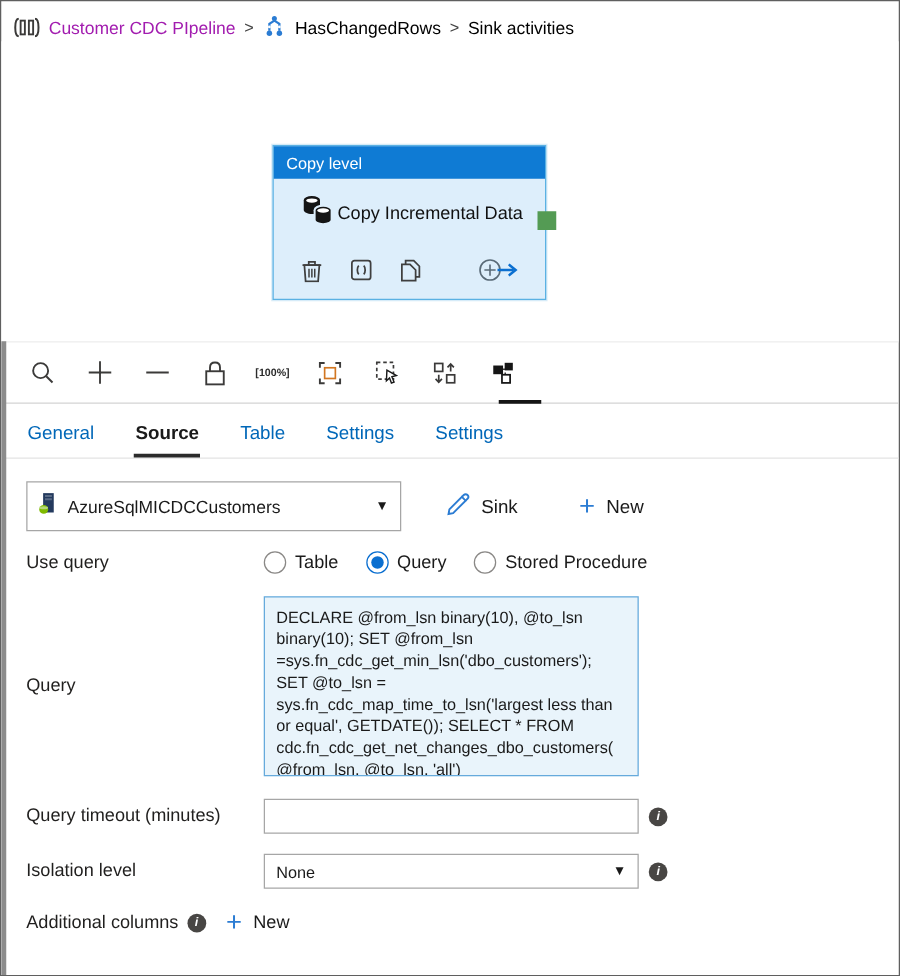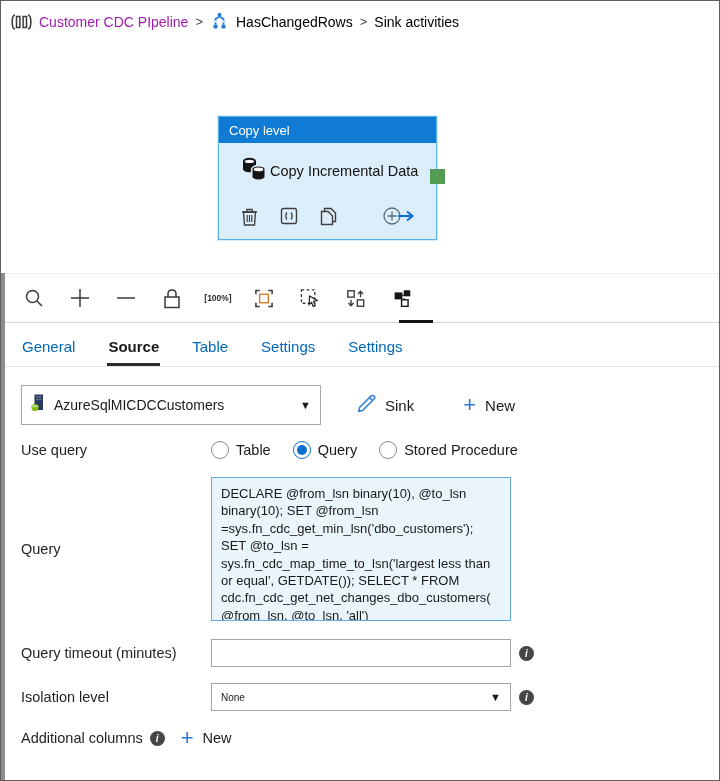--- a/index.html
+++ b/index.html
@@ -54,21 +54,21 @@
   .frow { display:flex; align-items:center; margin-bottom:16px; }
   .flabel { width:190px; flex:0 0 190px; font-size:14.5px; color:#201f1e; display:flex; align-items:center; gap:6px; }
   .req { color:#a80000; margin-left:2px; }
   .dropdown {
     width:300px; height:40px; border:1px solid #a6a6a6; background:#fff;
     display:flex; align-items:center; padding:0 9px; gap:8px; cursor:pointer;
   }
   .dropdown .val { font-size:14px; color:#1a1a1a; flex:1; white-space:nowrap; overflow:hidden; }
   .caret { font-size:11px; color:#1a1a1a; }
   .small-dd { height:28px; }
-  .small-dd .val { font-size:10px; }
+  .small-dd .val { font-size:13px; }
   .txt-input { width:300px; height:28px; border:1px solid #a6a6a6; background:#fff; font-size:13px; padding:0 8px; font-family:inherit; }
   .query-box {
     width:300px; height:144px; background:#e9f4fb; border:1px solid #66aadc;
     font-family:"Liberation Sans","DejaVu Sans",sans-serif; font-size:13px; line-height:1.34;
     color:#1a1a1a; padding:7px 9px; resize:none; overflow:hidden; display:block;
   }
   .info-dot {
     width:15px; height:15px; border-radius:50%; background:#484644; color:#fff;
     font-size:10px; font-weight:700; display:inline-flex; align-items:center; justify-content:center;
     font-style:italic; flex:0 0 15px; margin-left:8px;

